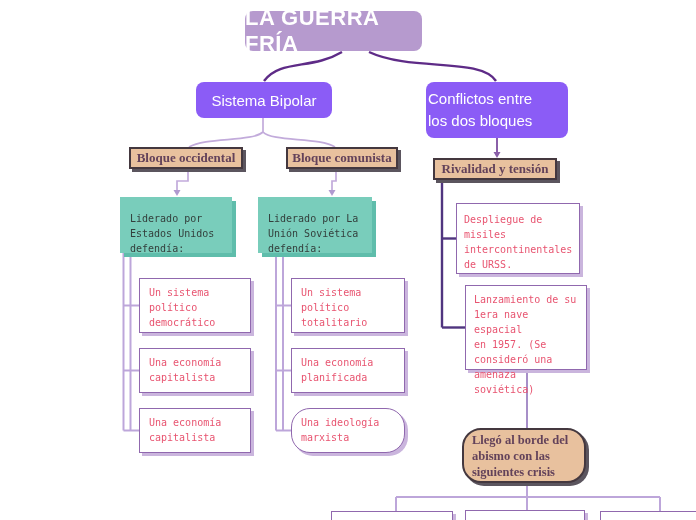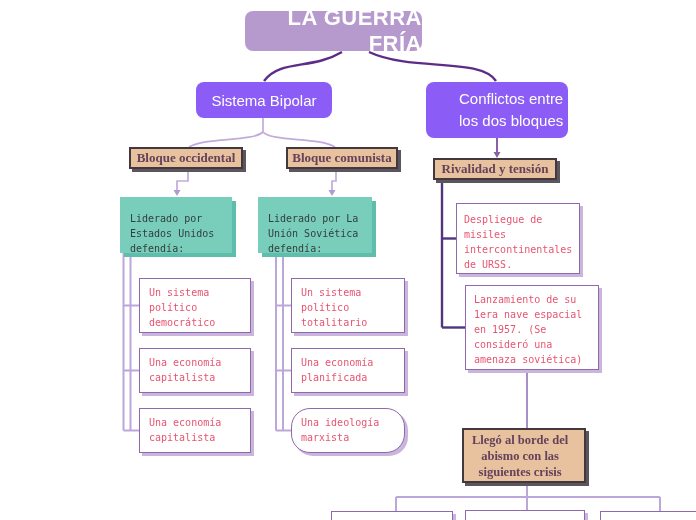--- a/index.html
+++ b/index.html
@@ -7,29 +7,29 @@
     position:relative;width:696px;height:520px;background:#ffffff;
     overflow:hidden;font-family:"Liberation Sans",sans-serif;
   }
   #wires{position:absolute;left:0;top:0;z-index:0;}
   .node{position:absolute;box-sizing:border-box;z-index:2;}
   .pill{
     border-radius:8px;color:#ffffff;display:flex;align-items:center;
     font-family:"Liberation Sans",sans-serif;
   }
   .pill.center{justify-content:center;}
-  .title-pill{background:#b69ace;font-size:22px;font-weight:600;letter-spacing:.5px;text-align:right;}
+  .title-pill{background:#b69ace;font-size:22px;font-weight:600;letter-spacing:.5px;}
   .branch-pill{background:#8b5cf6;font-size:15px;}
   .tan{
     background:#e8c19e;border:2px solid #44383f;box-shadow:3px 3px 0 #5b555e;
     color:#63425a;font-family:"Liberation Serif",serif;font-weight:bold;
     display:flex;align-items:center;justify-content:center;font-size:13px;
     white-space:pre-line;
   }
-  .tan.left{justify-content:flex-start;text-align:center;}
+  .tan.left{justify-content:flex-start;text-align:left;border-radius:19px;}
   .teal{
     background:#79cdbb;box-shadow:4px 4px 0 #5fbdab;
     font-family:"DejaVu Sans Mono",monospace;color:#333f3c;
     font-size:10px;line-height:1.5;padding:14px 10px;white-space:pre-line;
   }
   .wbox{
     background:#ffffff;border:1.5px solid #9068ae;box-shadow:3px 3px 0 #cab5dd;
     font-family:"DejaVu Sans Mono",monospace;color:#e85470;
     font-size:10px;line-height:1.5;padding:6px 9px;white-space:pre-line;
   }
@@ -78,21 +78,21 @@
     <path d="M527,483 V497" fill="none" stroke="#bda6da" stroke-width="2"></path>
     <path d="M396,497 H660" fill="none" stroke="#bda6da" stroke-width="2"></path>
     <path d="M396,497 V512" fill="none" stroke="#bda6da" stroke-width="2"></path>
     <path d="M527,497 V512" fill="none" stroke="#bda6da" stroke-width="2"></path>
     <path d="M660,497 V512" fill="none" stroke="#bda6da" stroke-width="2"></path>
   </svg>
 
   <div class="node pill title-pill center" style="left:245px;top:11px;width:177px;height:40px;">LA GUERRA FRÍA</div>
 
   <div class="node pill branch-pill center" style="left:196px;top:82px;width:136px;height:36px;">Sistema Bipolar</div>
-  <div class="node pill branch-pill multiline" style="left:426px;top:82px;width:142px;height:56px;padding-left:33px;">Conflictos entre
+  <div class="node pill branch-pill multiline" style="left:426px;top:82px;width:142px;height:56px;padding-left:2px;">Conflictos entre
 los dos bloques</div>
 
   <div class="node tan" style="left:129px;top:147px;width:114px;height:22px;">Bloque occidental</div>
   <div class="node tan" style="left:286px;top:147px;width:112px;height:22px;">Bloque comunista</div>
   <div class="node tan" style="left:433px;top:158px;width:124px;height:22px;">Rivalidad y tensión</div>
 
   <div class="node teal" style="left:120px;top:197px;width:112px;height:56px;">Liderado por
 Estados Unidos
 defendía:</div>
   <div class="node teal" style="left:258px;top:197px;width:114px;height:56px;">Liderado por La
@@ -112,21 +112,21 @@
 totalitario</div>
   <div class="node wbox" style="left:291px;top:348px;width:114px;height:45px;">Una economía
 planificada</div>
   <div class="node wbox" style="left:291px;top:408px;width:114px;height:45px;border-radius:19px;">Una ideología
 marxista</div>
 
   <div class="node wbox" style="left:456px;top:203px;width:124px;height:71px;padding:8px 7px;">Despliegue de
 misiles
 intercontinentales
 de URSS.</div>
-  <div class="node wbox" style="left:465px;top:285px;width:134px;height:85px;padding:6px 8px;">Lanzamiento de su
+  <div class="node wbox" style="left:465px;top:285px;width:122px;height:85px;padding:6px 8px;">Lanzamiento de su
 1era nave espacial
 en 1957. (Se
 consideró una
 amenaza soviética)</div>
 
   <div class="node tan left" style="left:462px;top:428px;width:124px;height:55px;font-size:12.5px;line-height:1.28;padding:3px 8px;">Llegó al borde del
 abismo con las
 siguientes crisis</div>
 
   <div class="node wbox" style="left:331px;top:511px;width:122px;height:25px;"></div>

